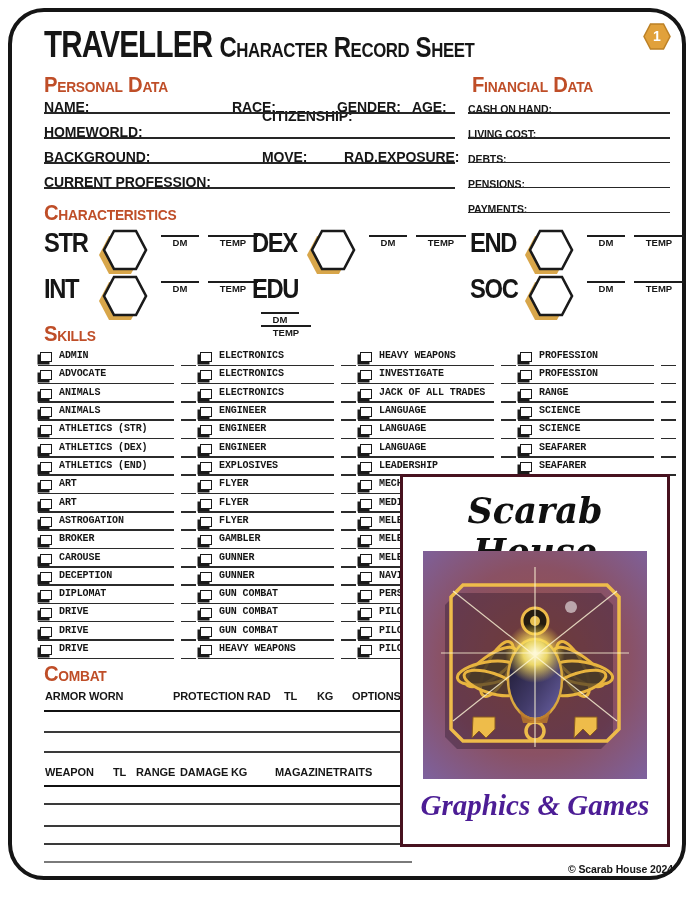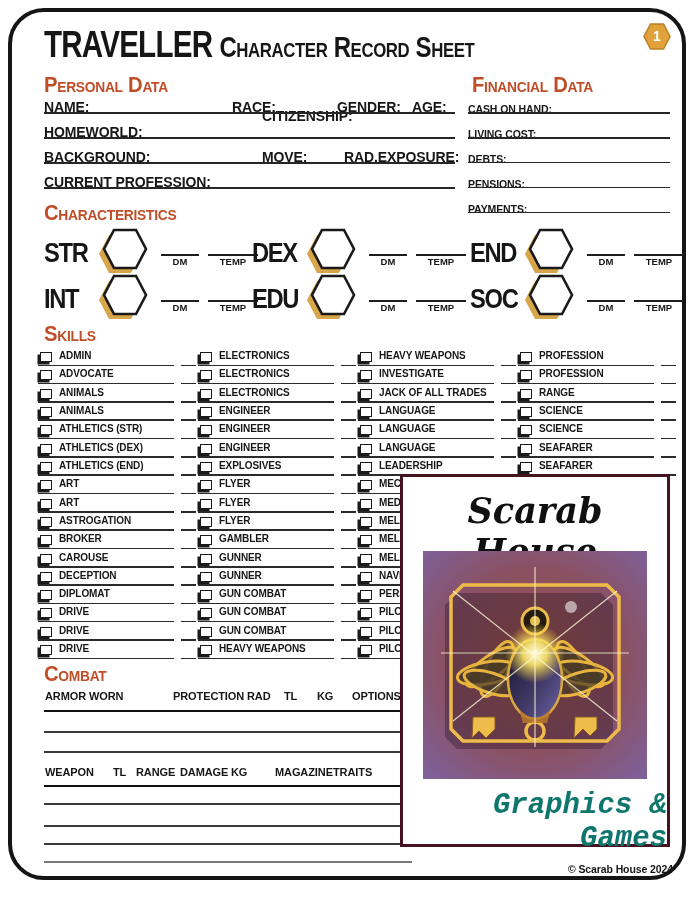--- a/index.html
+++ b/index.html
@@ -16,38 +16,38 @@
 
   .h-orange{position:absolute;font-variant:small-caps;font-weight:800;color:#bf4e28;font-size:22px;letter-spacing:-.3px;transform:scaleX(.92);transform-origin:left;white-space:nowrap;}
 
   .lbl{position:absolute;font-size:14px;font-weight:700;letter-spacing:-.1px;white-space:nowrap;}
   .hline{position:absolute;height:1.7px;background:#262626;}
 
   .fin-row{position:absolute;left:468px;width:202px;height:15px;}
   .fin-row .flabel{font-size:10.5px;font-weight:700;letter-spacing:-.1px;}
   .fin-line{position:absolute;left:0;right:0;top:13px;height:1.7px;background:#262626;}
 
-  .stat{position:absolute;display:flex;align-items:center;height:50px;}
+  .stat{position:absolute;display:flex;height:50px;}
   .stat-label{font-size:27px;font-weight:800;letter-spacing:-1.5px;width:52px;transform:scaleX(.88);transform-origin:left;}
   .mini{display:flex;flex-direction:column;margin-left:9px;transform:translateY(7px);}
   .mini i{height:2px;background:#1d1d1d;display:block;}
   .mini b{font-size:9.5px;font-weight:700;text-align:center;font-style:normal;}
 
-  .skill-row{position:absolute;width:158px;height:17px;}
+  .skill-row{position:absolute;width:158px;height:17px;font-family:Liberation Mono, monospace;}
   .skill-check{position:absolute;left:2px;top:3px;width:10px;height:8px;border:1.6px solid #1a1a1a;background:#fff;box-shadow:-2.5px 2.5px 0 0 #1a1a1a;}
   .skill-label{position:absolute;left:21px;top:1px;font-size:10px;font-weight:700;letter-spacing:-.1px;white-space:nowrap;}
   .sk-line{position:absolute;left:0;top:15.5px;width:136px;height:1.5px;background:#2b2b2b;}
   .sk-level{position:absolute;left:143px;top:15.5px;width:15px;height:1.5px;background:#2b2b2b;}
 
   .ct-headers span{position:absolute;font-size:11px;font-weight:700;letter-spacing:-.1px;white-space:nowrap;text-align:center;}
 
   .overlay{position:absolute;left:400px;top:474px;width:270px;height:373px;background:#fff;border:3px solid #47121f;box-sizing:border-box;}
   .ov-title{position:absolute;left:0;right:0;top:13px;text-align:center;font-family:"DejaVu Serif",serif;font-style:italic;font-weight:700;font-size:35px;color:#101010;}
   .ov-img{position:absolute;left:20px;top:74px;width:224px;height:228px;}
-  .ov-sub{position:absolute;left:0;right:0;top:312px;text-align:right;font-family:Liberation Mono, monospace;font-style:italic;font-weight:700;font-size:29px;color:#0f766e;}
+  .ov-sub{position:absolute;left:0;right:0;top:312px;text-align:center;font-family:Liberation Serif, serif;font-style:italic;font-weight:700;font-size:29px;color:#4c1d95;}
 
   .copyright{position:absolute;right:22px;top:863px;font-size:10.5px;font-weight:700;letter-spacing:-.1px;}
 </style>
 </head>
 <body>
 
 <div class="sheet">
   <div class="frame"></div>
 
   <div class="badge">
@@ -146,21 +146,21 @@
         </svg>
         <div class="mini" style="width:38px">
           <i></i>
           <b>DM</b>
         </div>
         <div class="mini" style="width:50px">
           <i></i>
           <b>TEMP</b>
         </div>
       </div>
-      <div class="stat" style="left: 252px; top: 274px;">
+      <div class="stat" style="left: 252px; top: 274px; flex-direction: column;">
         <span class="stat-label">EDU</span>
         <svg width="56" height="52" viewBox="0 0 56 52">
           <polygon points="13,8 35,8 45,27 35,46 13,46 3,27" fill="#d8a64a"></polygon>
           <polygon points="18,3 40,3 50,22 40,41 18,41 8,22" fill="#ffffff" stroke="#1a1a1a" stroke-width="2.6"></polygon>
         </svg>
         <div class="mini" style="width:38px">
           <i></i>
           <b>DM</b>
         </div>
         <div class="mini" style="width:50px">

